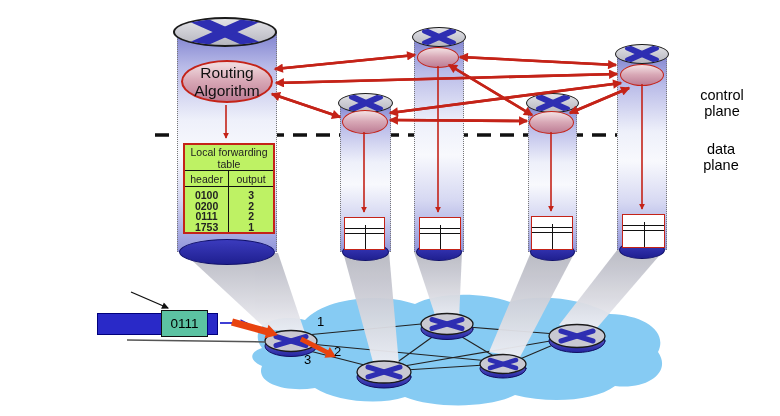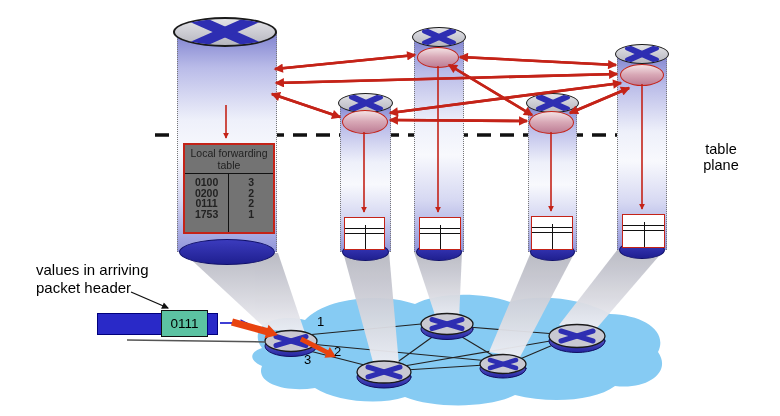--- a/index.html
+++ b/index.html
@@ -39,21 +39,21 @@
     background:linear-gradient(180deg,#efd8dc 8%,#d8a8b6 48%,#bd7d95 100%);
   }
   .oval.small { border-width:1.5px; }
   .oval.big {
     display:flex; align-items:center; justify-content:center; text-align:center;
     font-size:15.5px; line-height:1.15; color:#101010;
   }
 
   
   .ftable {
-    position:absolute; z-index:4; background:#737373; border:2px solid #c42318;
+    position:absolute; z-index:4; background:#bef264; border:2px solid #c42318;
     font-size:10.5px; color:#222; display:flex; flex-direction:column;
   }
   .ft-title { height:29px; display:flex; align-items:center; justify-content:center;
               text-align:center; line-height:1.15; border-bottom:1.2px solid #111; padding:0 3px; }
   .ft-head  { display:flex; height:17px; align-items:center; border-bottom:1.2px solid #111; }
   .ft-c1 { width:49%; text-align:center; }
   .ft-c2 { flex:1; text-align:center; border-left:1.2px solid #111; height:100%;
            display:flex; align-items:center; justify-content:center; }
   .ft-data { display:flex; flex:1;font-weight:bold; }
   .ft-col  { padding-top:3px; text-align:center; line-height:10.5px; }
@@ -168,22 +168,29 @@
 
     <line x1="155" y1="135" x2="663" y2="135" stroke="#111" stroke-width="3.6" stroke-dasharray="14 9"></line>
   </svg>
 
   <div class="cbody" style="left:177px;top:32px;width:100px;height:220px;"></div>
   <div class="cbot" style="left:179px;top:239px;width:96px;height:26px;"></div>
   <div class="lid big" style="left:173px;top:17px;width:104px;height:30px;">
     <div class="xbar a"></div>
     <div class="xbar b"></div>
   </div>
+  <div class="oval big" style="left:181px;top:60px;width:92px;height:43px;">
+    <span>Routing Algorithm</span>
+  </div>
   <div class="ftable" style="left:183px;top:143px;width:92px;height:91px;">
     <div class="ft-title">Local forwarding table</div>
+    <div class="ft-head">
+      <div class="ft-c1">header</div>
+      <div class="ft-c2">output</div>
+    </div>
     <div class="ft-data">
       <div class="ft-col left">
         <div>0100</div>
         <div>0200</div>
         <div>0111</div>
         <div>1753</div>
       </div>
       <div class="ft-col right">
         <div>3</div>
         <div>2</div>
@@ -238,22 +245,22 @@
     <div class="xbar a"></div>
     <div class="xbar b"></div>
   </div>
   <div class="oval small" style="left:620px;top:64px;width:44px;height:22px;"></div>
   <div class="mini" style="left:622px;top:214px;width:43px;height:34px;">
     <div class="h1"></div>
     <div class="h2"></div>
     <div class="v"></div>
   </div>
 
-  <div class="plane-label" style="left:690px;top:142px;width:62px;">table plane</div>
-  <div class="note">values in arriving packet header</div>
+  <div class="plane-label" style="left:690px;top:88px;width:64px;">control plane</div>
+  <div class="plane-label" style="left:690px;top:142px;width:62px;">data plane</div>
   <div class="portnum" style="left:317px;top:314px;">1</div>
   <div class="portnum" style="left:334px;top:344px;">2</div>
   <div class="portnum" style="left:304px;top:352px;">3</div>
 
   <div class="pkt-blue" style="left:97px;top:313px;width:65px;height:22px;"></div>
   <div class="pkt-field" style="left:161px;top:310px;width:47px;height:27px;">
     <span>0111</span>
   </div>
   <div class="pkt-blue" style="left:207px;top:313px;width:11px;height:22px;"></div>
 

